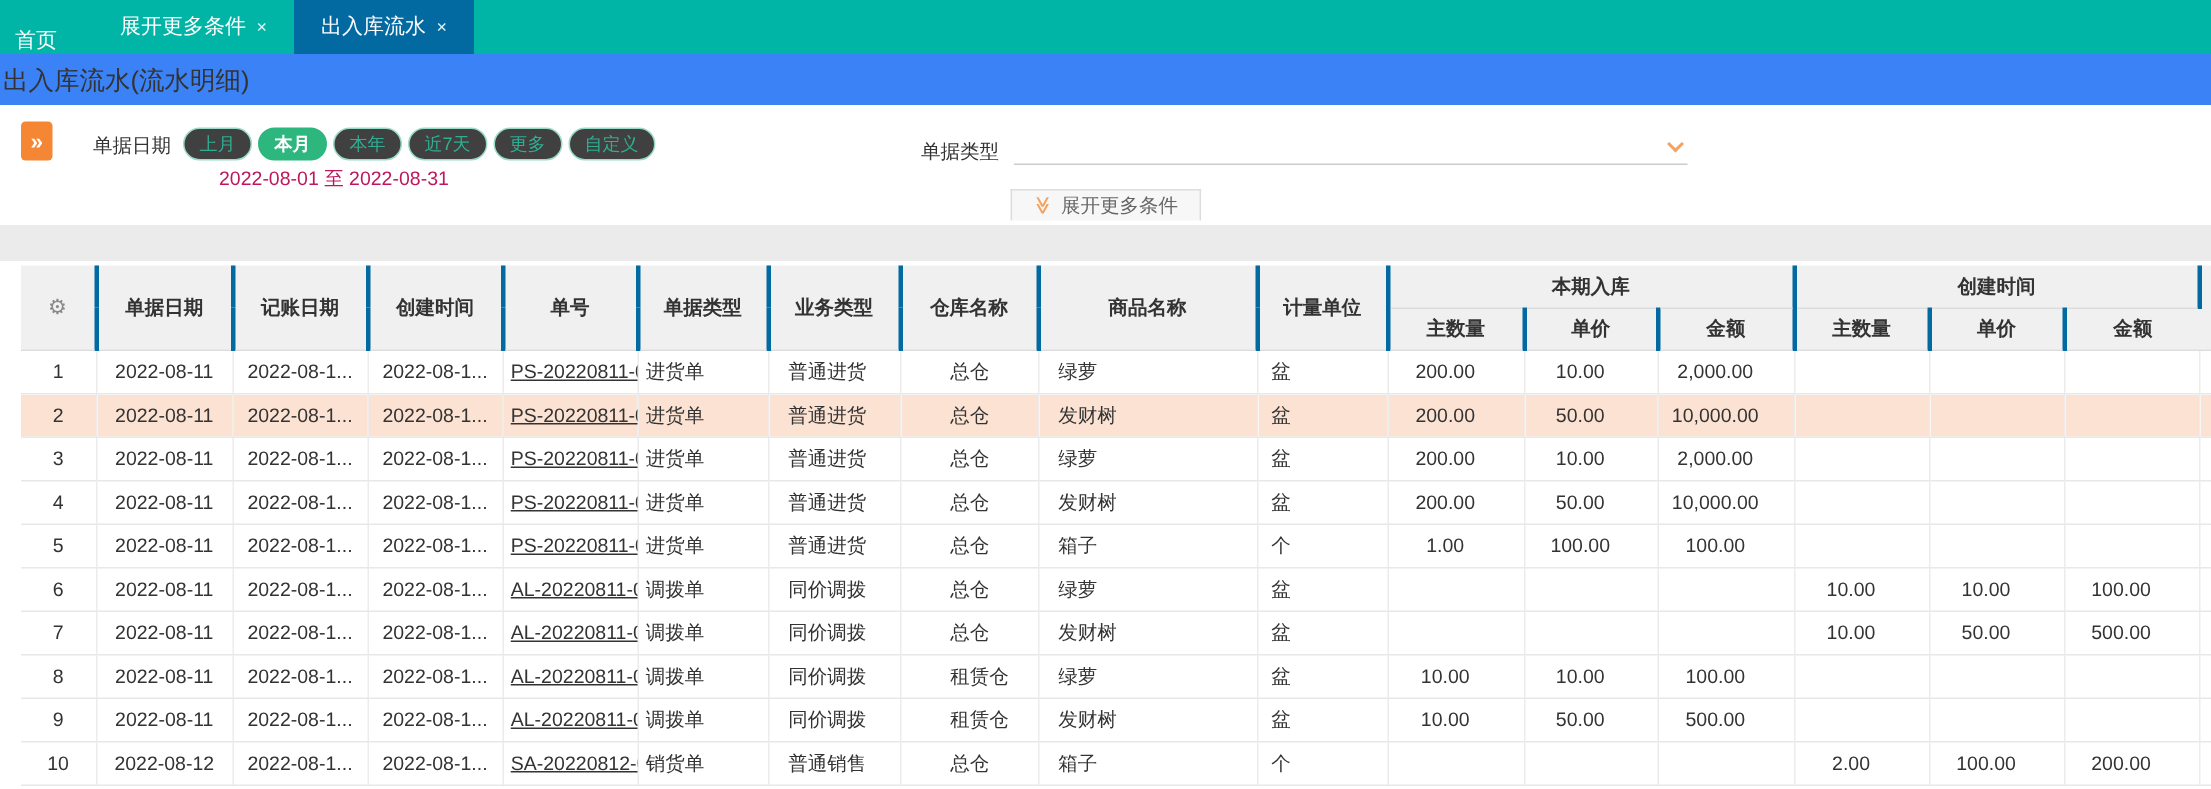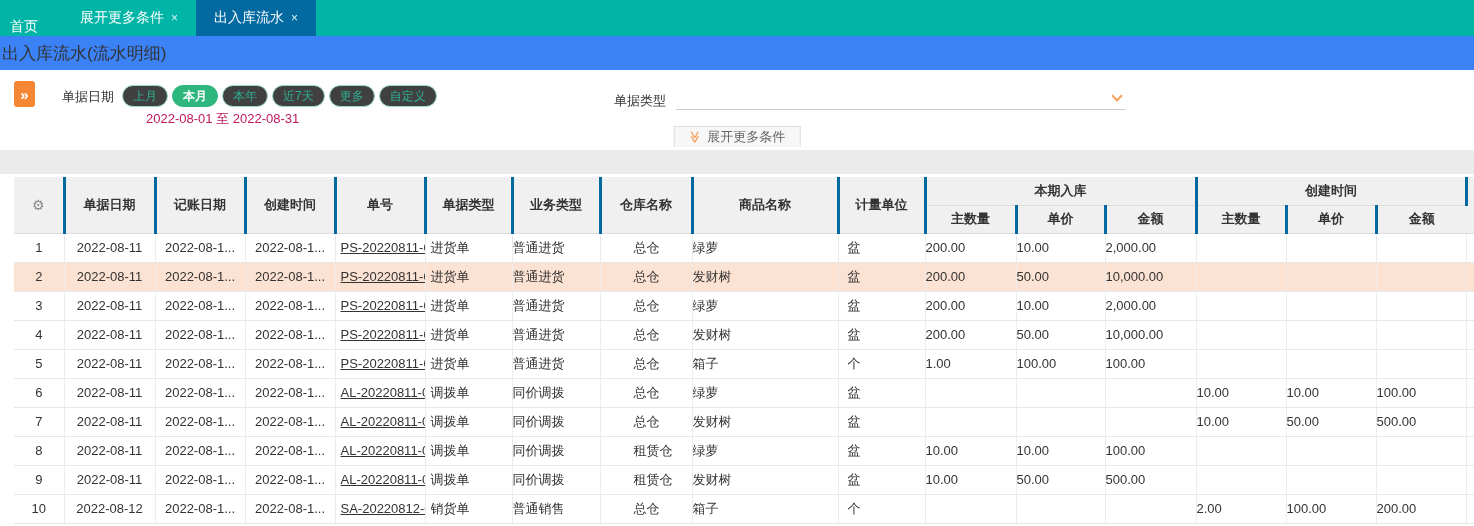--- a/index.html
+++ b/index.html
@@ -51,22 +51,22 @@
   table { border-collapse:collapse; table-layout:fixed; width:1460px; }
   thead th { background:#f0f0f0; font-weight:bold; font-size:13px; color:#333; text-align:center;
     height:28px; border-right:3px solid #0369a1; border-bottom:1px solid #dcdcdc; }
   thead th:last-child { border-right:none; }
   tbody td { height:29px; border-right:1px solid #ececec; border-bottom:1px solid #e8e8e8;
     white-space:nowrap; overflow:hidden; font-size:13px; color:#333; }
   tbody td:last-child { border-right:none; }
   tr.highlight td { background:#fce2d2; }
   .c-center { text-align:center; }
   .c-num { text-align:center; color:#333; }
-  .c-right { text-align:left; padding-right:14px; }
-  .pad5 { padding-left:5px; } .pad9 { padding-left:9px; } .pad13 { } .pad17 { padding-left:33px;font-family:Liberation Serif, serif; }
+  .c-right { text-align:center; padding-right:14px; }
+  .pad5 { padding-left:5px; } .pad9 { padding-left:9px; } .pad13 { padding-left:13px; } .pad17 { padding-left:33px;font-family:Liberation Serif, serif; }
   .doc-link { color:#333; text-decoration:underline; cursor:pointer; }
   .gear { color:#888; font-size:14px; font-weight:normal; }
 </style>
 </head>
 <body>
 
 <div class="tabbar">
   <div class="tab tab-home">
     <span>首页</span>
   </div>

